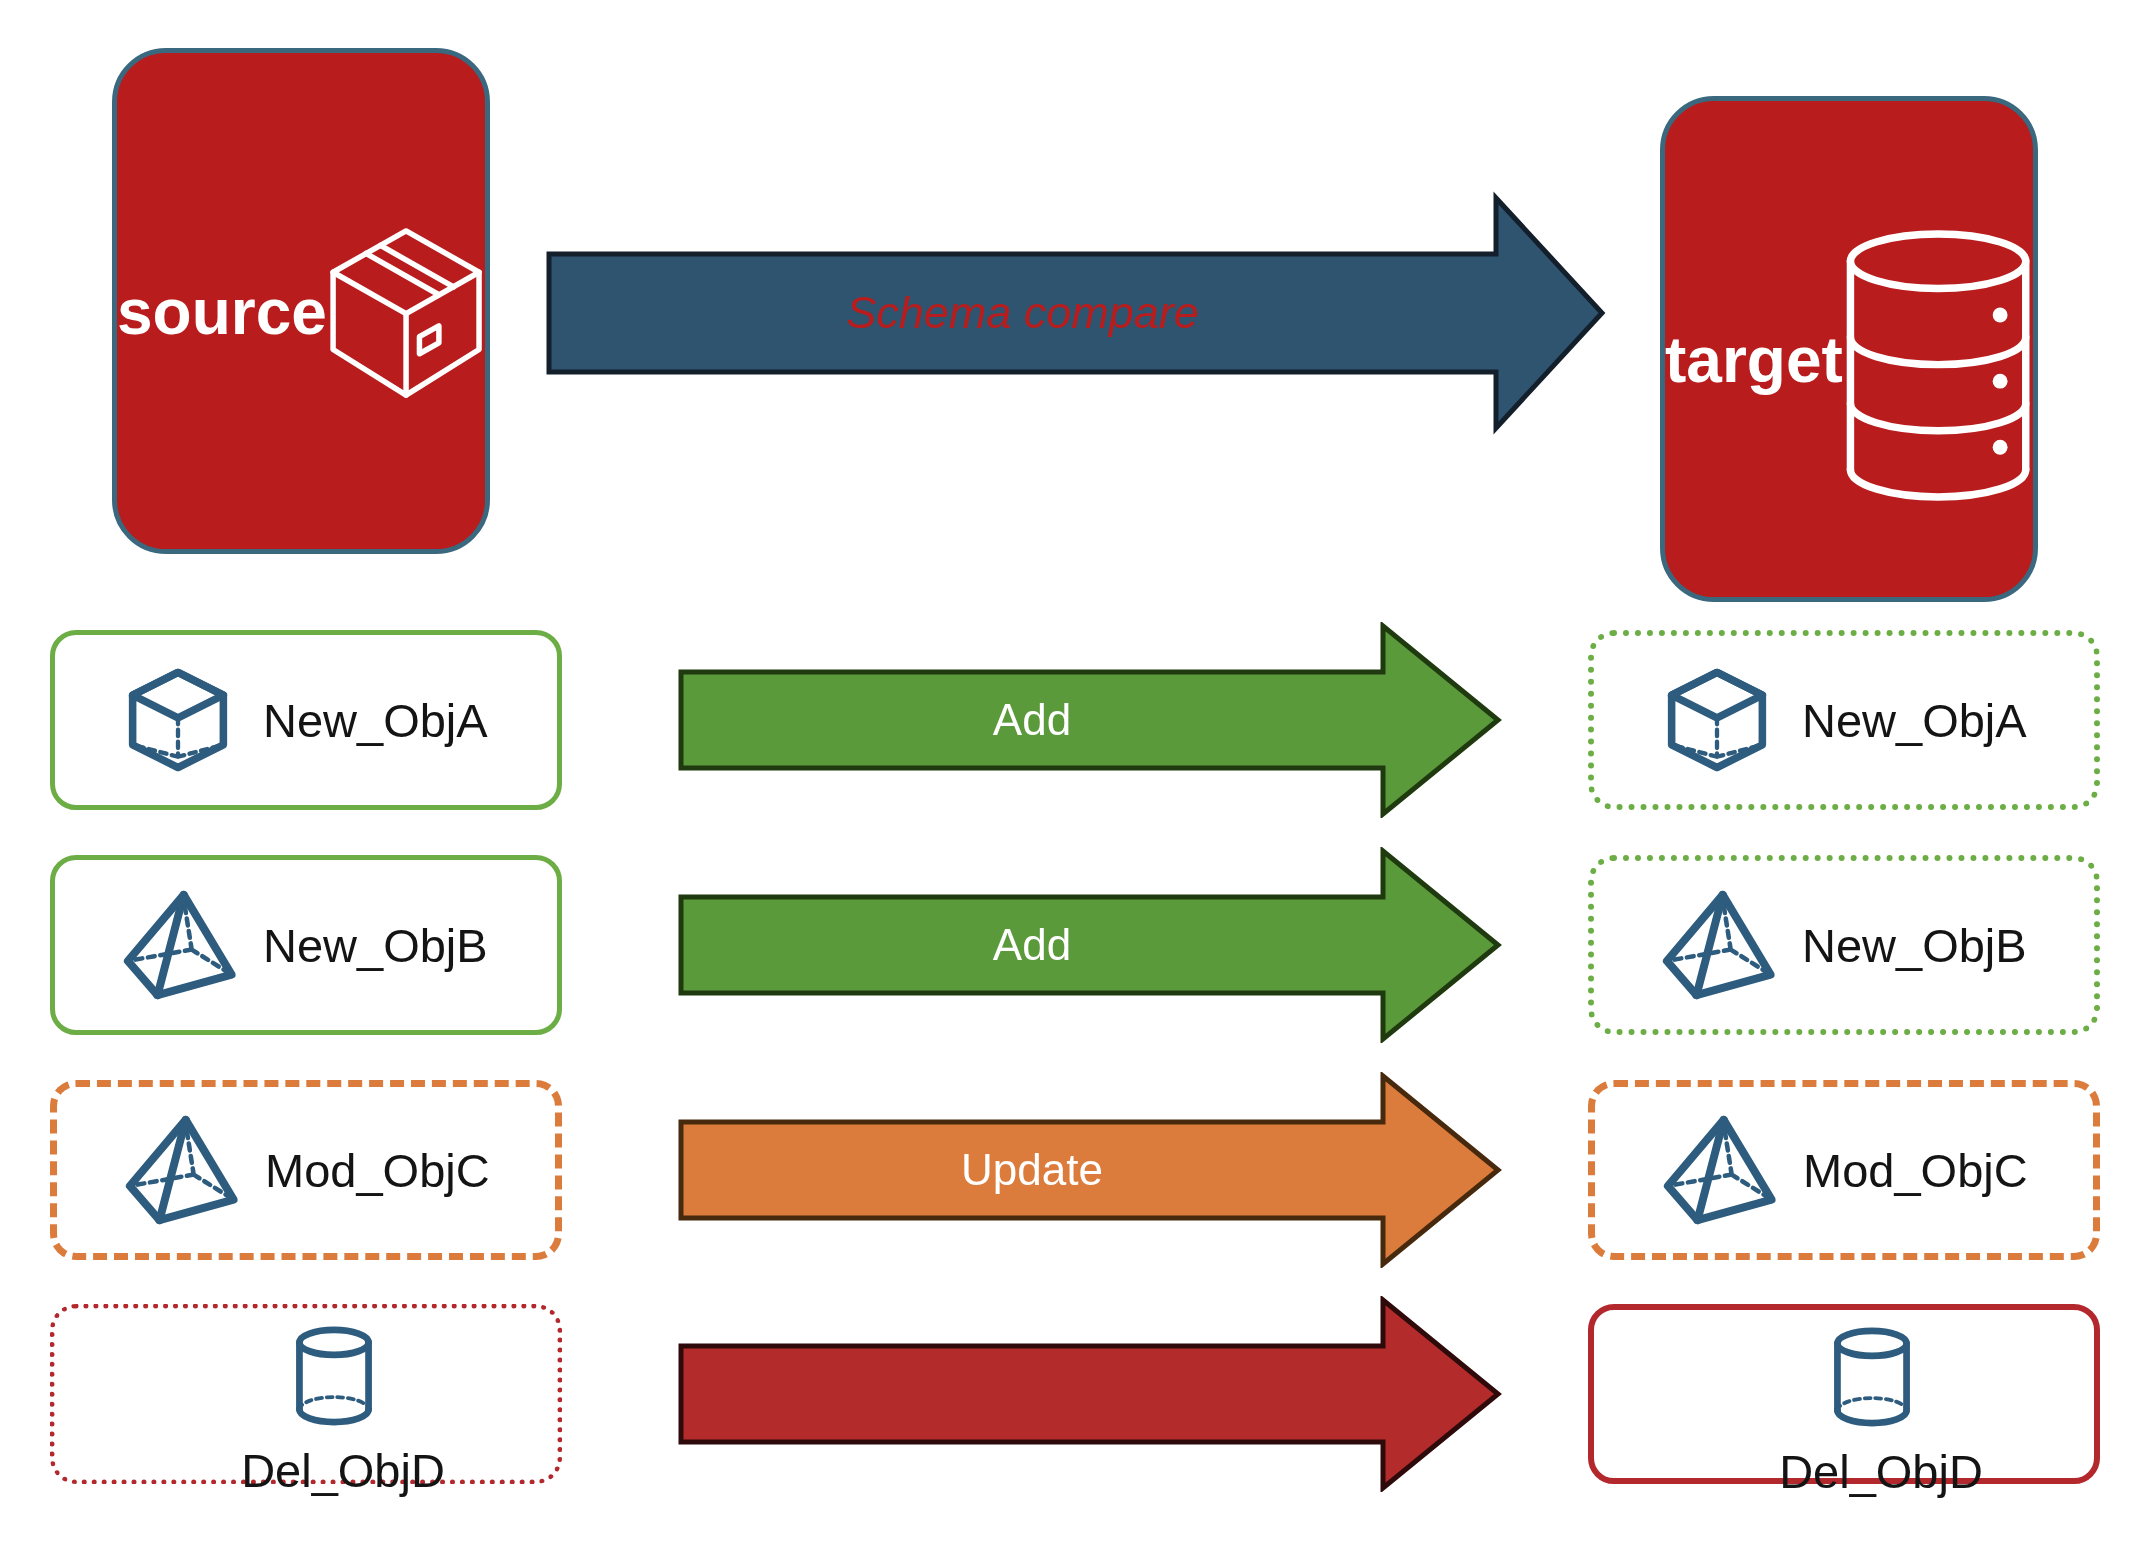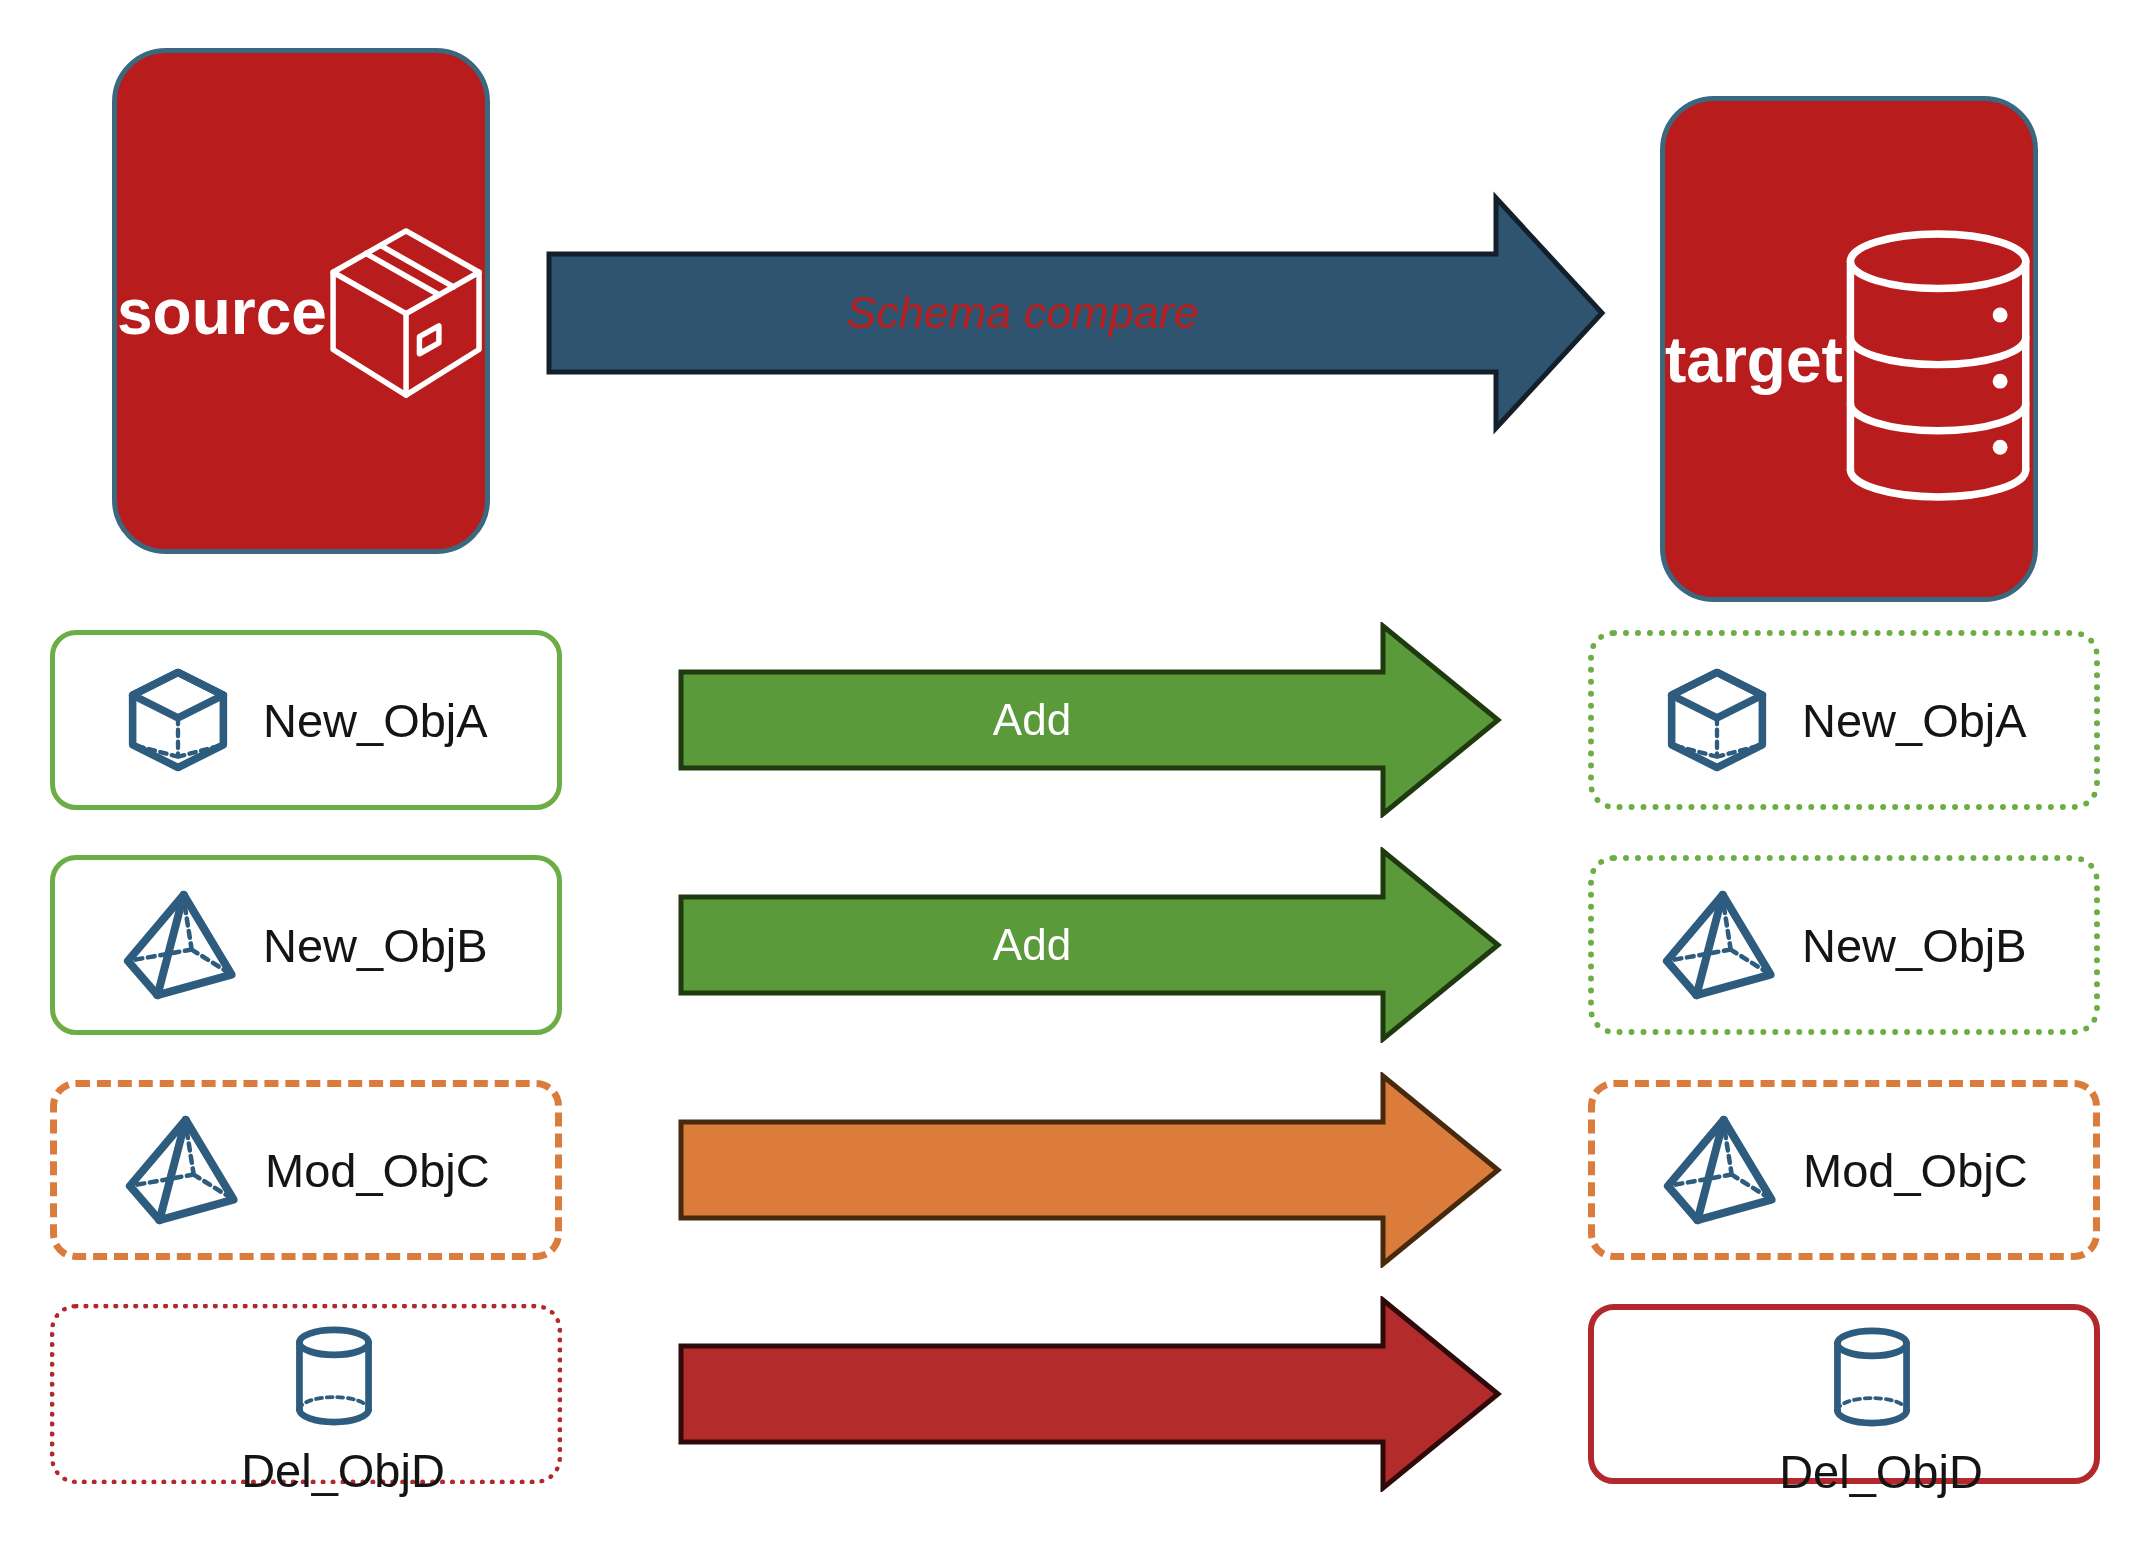--- a/index.html
+++ b/index.html
@@ -139,20 +139,21 @@
         <polygon class="shape-solid" points="55,6 6,64 32,94 97,76"></polygon>
         <path class="shape-solid" d="M55,6 L32,94"></path>
         <path class="shape-dash" d="M56,16 L62,54 M62,54 L6,64 M62,54 L97,76" stroke-width="3.5"></path>
       </svg>
     </span>
     <span class="obj-label">Mod_ObjC</span>
   </div>
   <svg class="row-arrow a2" width="825" height="196" viewBox="0 0 825 196">
     <polygon points="3,50 705,50 705,4 820,98 705,192 705,146 3,146" fill="#DC7C3C" stroke="#47290D" stroke-width="5"></polygon>
   </svg>
+  <div class="row-arrow-label l2">Update</div>
   <div class="cell right r2 dashed-orange">
     <span class="icon-box">
       <svg width="124" height="114" viewBox="0 0 100 100">
         <polygon class="shape-solid" points="55,6 6,64 32,94 97,76"></polygon>
         <path class="shape-solid" d="M55,6 L32,94"></path>
         <path class="shape-dash" d="M56,16 L62,54 M62,54 L6,64 M62,54 L97,76" stroke-width="3.5"></path>
       </svg>
     </span>
     <span class="obj-label">Mod_ObjC</span>
   </div>

